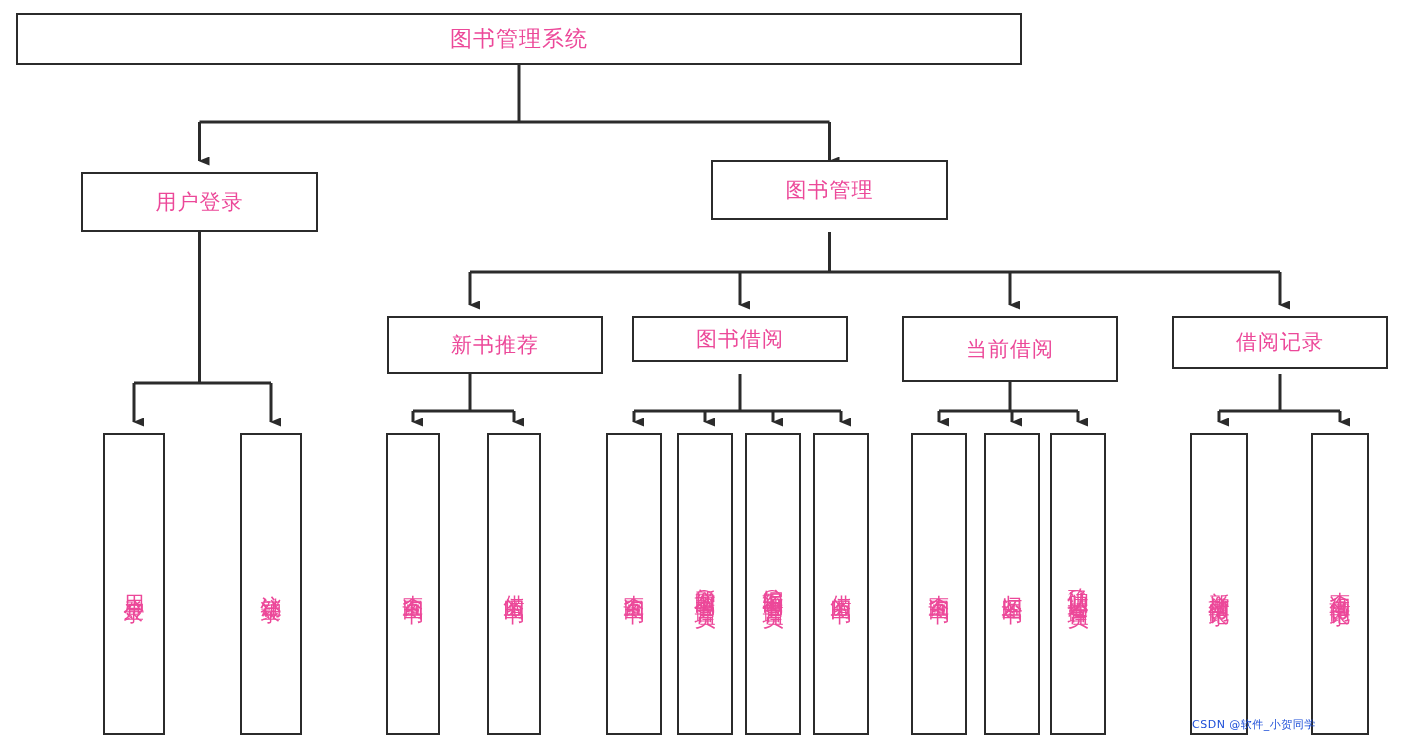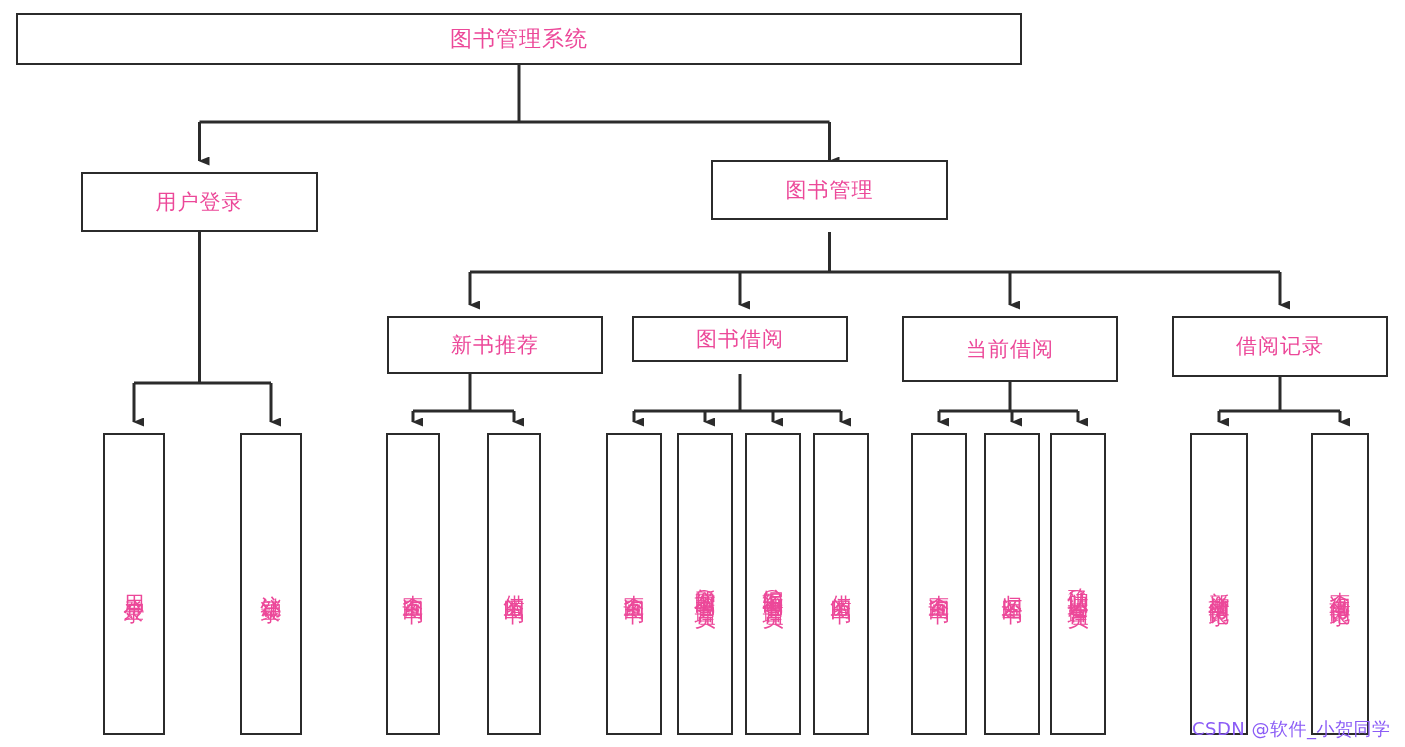--- a/index.html
+++ b/index.html
@@ -50,22 +50,22 @@
   .node.vert .vlabel {
     writing-mode: vertical-rl;
     text-orientation: upright;
     white-space: nowrap;
     line-height: 1.05;
     letter-spacing: 3px;
     display: block;
   }
   .watermark {
     position: absolute;
-    font-size: 18px;
-    color: #8b5cf6;
+    font-size: 11px;
+    color: #1d4ed8;
     letter-spacing: 0.5px;
     white-space: nowrap;
     font-family: "DejaVu Sans", "Liberation Sans", sans-serif;
   }
 </style>
 </head>
 <body>
 
 <div id="canvas">
 
@@ -124,21 +124,21 @@
       </div>
       <div class="node lvl3" style="left: 362px; top: 316px; width: 216px; height: 58px; margin-left: 25px;">
         <span>新书推荐</span>
       </div>
       <div class="node lvl3" style="left: 632px; top: 316px; width: 216px; height: 46px;">
         <span>图书借阅</span>
       </div>
       <div class="node lvl3" style="left: 902px; top: 316px; width: 216px; height: 66px;">
         <span>当前借阅</span>
       </div>
-      <div class="node lvl3" style="left: 1172px; top: 316px; width: 216px; height: 61px;">
+      <div class="node lvl3" style="left: 1172px; top: 316px; width: 216px; height: 53px;">
         <span>借阅记录</span>
       </div>
       <div class="node vert" style="left: 103px; top: 433px; width: 62px; height: 302px;">
         <span class="vlabel">用户登录</span>
       </div>
       <div class="node vert" style="left: 240px; top: 433px; width: 62px; height: 302px;">
         <span class="vlabel">注销登录</span>
       </div>
       <div class="node vert" style="left: 386px; top: 433px; width: 54px; height: 302px;">
         <span class="vlabel">查询图书</span>

